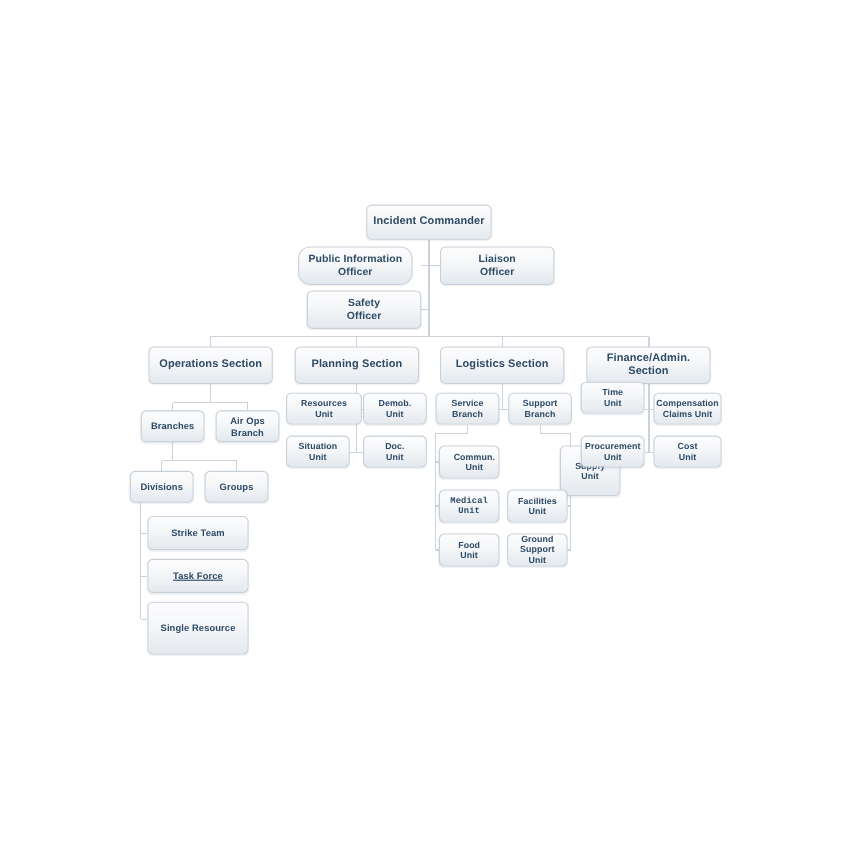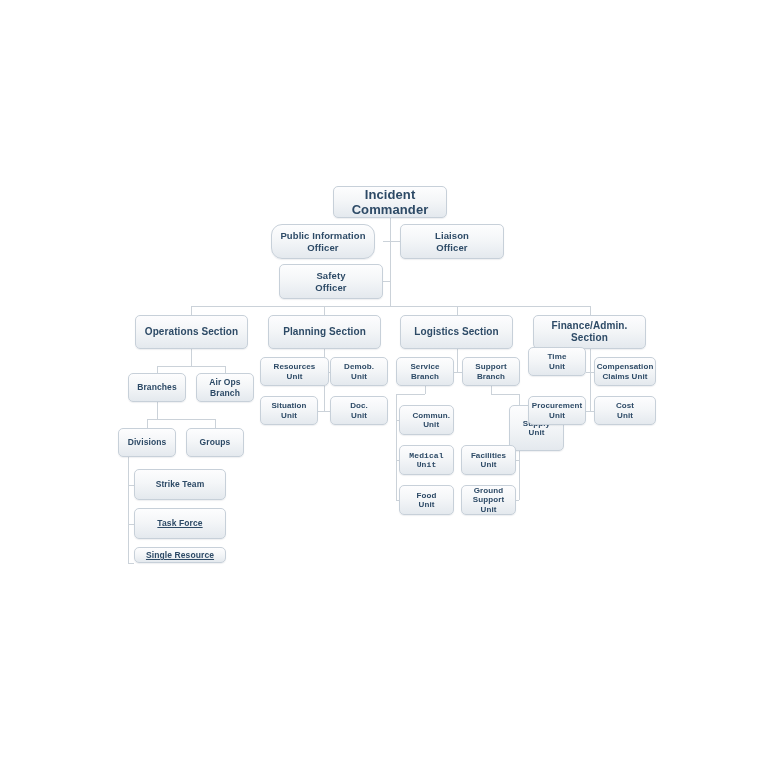--- a/index.html
+++ b/index.html
@@ -41,21 +41,21 @@
     font-weight: bold;
     line-height: 1.18;
     letter-spacing: 0.1px;
     box-shadow: 0 1px 1px rgba(120,135,150,0.13);
     padding: 1px 3px;
   }
   .node-label {
     display: block;
     white-space: pre-line;
   }
-  .t-root     { font-size: 13px; }
+  .t-root     { font-size: 10px; }
   .t-staff    { font-size: 9.5px; }
   .t-section  { font-size: 10px; }
   .t-branch   { font-size: 8.5px; }
   .t-unit     { font-size: 8px; }
   .t-res      { font-size: 8.5px; }
 </style>
 </head>
 <body>
 
 <div id="chart-canvas">
@@ -144,21 +144,21 @@
       </div>
       <div class="node t-branch" style="left: 186px; top: 428px; width: 58px; height: 29px;">
         <span class="node-label">Groups</span>
       </div>
       <div class="node t-res" style="left: 134px; top: 469px; width: 92px; height: 31px;">
         <span class="node-label">Strike Team</span>
       </div>
       <div class="node t-res" style="left: 134px; top: 508px; width: 92px; height: 31px; text-decoration: underline;">
         <span class="node-label">Task Force</span>
       </div>
-      <div class="node t-res" style="left: 134px; top: 547px; width: 92px; height: 16px; text-decoration: underline;">
+      <div class="node t-res" style="left: 134px; top: 547px; width: 92px; height: 48px;">
         <span class="node-label">Single Resource</span>
       </div>
       <div class="node t-unit" style="left: 260px; top: 357px; width: 69px; height: 29px;">
         <span class="node-label">Resources
 Unit</span>
       </div>
       <div class="node t-unit" style="left: 330px; top: 357px; width: 58px; height: 29px;">
         <span class="node-label">Demob.
 Unit</span>
       </div>

